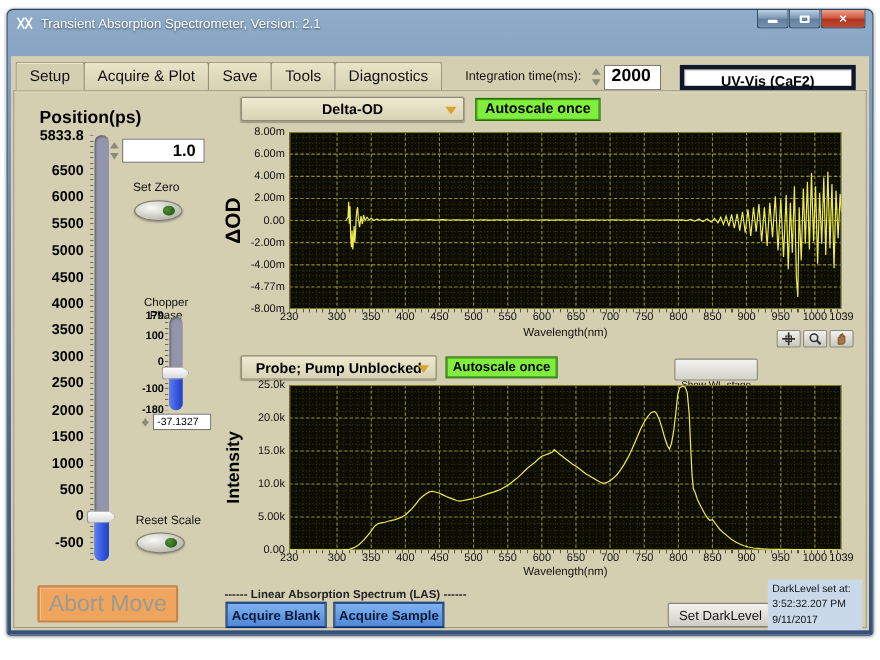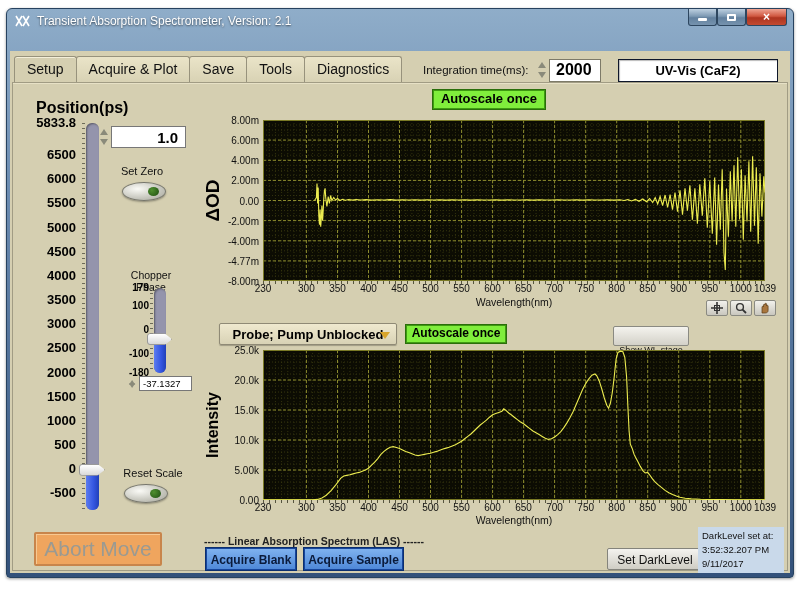--- a/index.html
+++ b/index.html
@@ -30,21 +30,21 @@
   .tabs-row{position:absolute;left:4px;top:5px;height:27px;z-index:3;}
   .tabpage{position:absolute;left:2px;top:31px;right:2px;bottom:2px;border:1px solid #a19c84;box-shadow:inset 0 1px 0 #e7e1c6;}
   
   .int-label{position:absolute;left:413px;top:13px;font-size:11.5px;font-weight:normal;color:#111;}
   .spinner{position:absolute;width:9px;height:20px;}
   .spinner .up,.spinner .dn{position:absolute;left:0;width:0;height:0;border-left:4px solid transparent;border-right:4px solid transparent;}
   .spinner .up{top:2px;border-bottom:6px solid #8a8a7a;}
   .spinner .dn{bottom:2px;border-top:6px solid #8a8a7a;}
   .int-value{position:absolute;left:539px;top:8px;width:52px;height:23px;background:#fff;border:1px solid #7d7a68;
     font-size:16px;font-weight:bold;padding:1px 0 0 6px;color:#000;}
-  .uvvis{position:absolute;left:608px;top:8px;width:160px;height:23px;background:#fff;border:1px solid #0f172a;
+  .uvvis{position:absolute;left:608px;top:8px;width:160px;height:23px;background:#fff;border:4px solid #0f172a;
     text-align:center;font-size:13px;font-weight:bold;padding-top:3px;color:#000;box-shadow:inset 1px 1px 1px #bbb;}
   
   .pos-title{position:absolute;left:26px;top:48px;font-size:16px;font-weight:bold;color:#000;}
   .pos-value-box{position:absolute;left:101px;top:75px;width:75px;height:22px;background:#fff;border:1px solid #777;
     text-align:right;font-size:15px;font-weight:bold;padding:2px 7px 0 0;color:#000;}
   .groove{position:absolute;border-radius:6px;}
   .scale-lbl{position:absolute;text-align:right;font-weight:bold;color:#000;}
   .slider-thumb{position:absolute;background:linear-gradient(#ffffff,#d9d9d9);border:1px solid #999;
     clip-path:polygon(0 0,70% 0,100% 50%,70% 100%,0 100%);border-radius:3px 0 0 3px;}
   .oval-btn{position:absolute;background:radial-gradient(ellipse at 35% 35%,#fafaf6,#b9b9af 75%,#8f8f85);
@@ -179,20 +179,24 @@
       </div>
       <div class="chop-value">-37.1327</div>
 
       <div class="small-lbl" style="left:103px;top:416px;width:80px;">Reset Scale</div>
       <div class="oval-btn" style="left:114px;top:433px;width:44px;height:19px;">
         <span class="led"></span>
       </div>
 
       <div class="abort">Abort Move</div>
 
+      <div class="selector" style="left:209px;top:37px;width:203px;">
+        <span>Delta-OD</span>
+        <span class="arr"></span>
+      </div>
       <div class="autoscale" style="left:423px;top:39px;width:112px;height:19px;">Autoscale once</div>
       <div class="vlabel" style="left:192px;top:230px;width:161px;height:22px;font-size:19px;">ΔOD</div>
       <div class="plot-mount" id="plot0" style="left:253px;top:69px;"><svg width="502" height="161">
             <rect width="502" height="161" fill="#0c0c03"></rect>
             <path d="M0.0 0V161M6.2 0V161M12.4 0V161M18.6 0V161M24.8 0V161M31.0 0V161M37.2 0V161M43.4 0V161M49.6 0V161M55.8 0V161M62.1 0V161M68.3 0V161M74.5 0V161M80.7 0V161M86.9 0V161M93.1 0V161M99.3 0V161M105.5 0V161M111.7 0V161M117.9 0V161M124.1 0V161M130.3 0V161M136.5 0V161M142.7 0V161M148.9 0V161M155.1 0V161M161.3 0V161M167.5 0V161M173.7 0V161M180.0 0V161M186.2 0V161M192.4 0V161M198.6 0V161M204.8 0V161M211.0 0V161M217.2 0V161M223.4 0V161M229.6 0V161M235.8 0V161M242.0 0V161M248.2 0V161M254.4 0V161M260.6 0V161M266.8 0V161M273.0 0V161M279.2 0V161M285.4 0V161M291.6 0V161M297.8 0V161M304.1 0V161M310.3 0V161M316.5 0V161M322.7 0V161M328.9 0V161M335.1 0V161M341.3 0V161M347.5 0V161M353.7 0V161M359.9 0V161M366.1 0V161M372.3 0V161M378.5 0V161M384.7 0V161M390.9 0V161M397.1 0V161M403.3 0V161M409.5 0V161M415.7 0V161M422.0 0V161M428.2 0V161M434.4 0V161M440.6 0V161M446.8 0V161M453.0 0V161M459.2 0V161M465.4 0V161M471.6 0V161M477.8 0V161M484.0 0V161M490.2 0V161M496.4 0V161M0 161.0H502M0 156.0H502M0 150.9H502M0 145.9H502M0 140.9H502M0 135.8H502M0 130.8H502M0 125.8H502M0 120.8H502M0 115.7H502M0 110.7H502M0 105.7H502M0 100.6H502M0 95.6H502M0 90.6H502M0 85.5H502M0 80.5H502M0 75.5H502M0 70.4H502M0 65.4H502M0 60.4H502M0 55.3H502M0 50.3H502M0 45.3H502M0 40.3H502M0 35.2H502M0 30.2H502M0 25.2H502M0 20.1H502M0 15.1H502M0 10.1H502M0 5.0H502M0 0.0H502" stroke="#32320e" stroke-width="1" stroke-dasharray="1 2" fill="none"></path>
             <path d="M43.4 0V161M74.5 0V161M105.5 0V161M136.5 0V161M167.5 0V161M198.6 0V161M229.6 0V161M260.6 0V161M291.6 0V161M322.7 0V161M353.7 0V161M384.7 0V161M415.7 0V161M446.8 0V161M477.8 0V161M0 0.0H502M0 20.1H502M0 40.3H502M0 60.4H502M0 80.5H502M0 100.6H502M0 120.8H502M0 140.9H502M0 161.0H502" stroke="#8c8c2e" stroke-width="1" stroke-dasharray="3 2" fill="none"></path>
             <rect x="0.5" y="0.5" width="501" height="160" fill="none" stroke="#7a7a25"></rect>
             <polyline points="51.5,80.5 53.4,77.5 54.0,63.4 54.6,83.5 55.2,67.4 55.8,95.6 56.5,104.7 57.1,89.6 57.7,106.7 58.3,98.6 58.9,85.5 59.6,100.6 60.2,90.6 60.8,78.5 61.4,71.4 62.1,68.4 62.7,77.5 63.9,86.5 65.2,76.5 66.4,83.5 67.6,75.5 68.9,80.5 70.7,77.5 72.6,80.0 74.5,78.5 76.9,80.5 79.4,79.3 82.5,80.2 85.6,79.5 89.4,80.1 93.1,79.5 98.0,80.0 103.0,79.6 108.6,80.1 114.8,79.7 121.0,80.0 127.2,79.6 133.4,80.1 139.6,79.7 145.8,80.0 152.0,79.8 158.2,80.1 164.4,79.8 170.6,80.0 176.8,79.9 183.1,80.1 189.3,79.9 195.5,80.0 201.7,79.9 207.9,80.1 214.1,79.9 220.3,80.0 226.5,80.0 232.7,79.9 238.9,80.1 245.1,79.9 251.3,80.0 257.5,80.0 263.7,79.9 269.9,80.1 276.1,79.9 282.3,80.0 288.5,80.0 294.7,79.9 301.0,80.0 307.2,80.0 313.4,79.9 319.6,80.1 325.8,79.9 332.0,80.0 338.2,80.0 344.4,79.9 350.6,80.1 356.8,79.8 361.1,80.5 364.9,79.5 368.6,81.0 372.3,79.3 376.0,81.3 379.8,79.0 383.5,81.7 386.6,78.5 389.7,82.5 392.2,77.5 394.7,84.0 397.1,76.5 399.6,85.5 402.1,75.0 404.6,87.5 407.1,74.5 409.5,89.6 412.0,72.5 414.5,91.6 417.0,70.4 419.5,94.6 422.0,68.4 424.4,90.6 426.9,65.4 429.4,99.6 431.9,68.4 434.4,103.6 436.8,64.4 439.3,95.6 441.8,58.4 444.3,107.7 446.8,61.4 449.3,113.7 451.7,57.4 453.6,124.8 455.5,64.4 457.3,109.7 459.2,49.3 461.0,132.8 462.3,149.9 463.5,68.4 465.4,116.7 467.3,51.3 469.1,101.6 471.0,45.3 472.8,106.7 474.7,37.2 476.6,99.6 478.4,49.3 480.3,119.7 482.1,55.3 484.0,101.6 485.9,41.3 487.7,111.7 489.6,36.2 491.5,105.7 493.3,47.3 495.2,123.8 497.0,53.3 498.9,96.6 500.8,56.3 502.0,72.5" fill="none" stroke="#ecec50" stroke-width="1.1"></polyline>
           </svg></div>
       <div class="tickstrip" style="left:253px;top:230px;width:502px;"></div>

